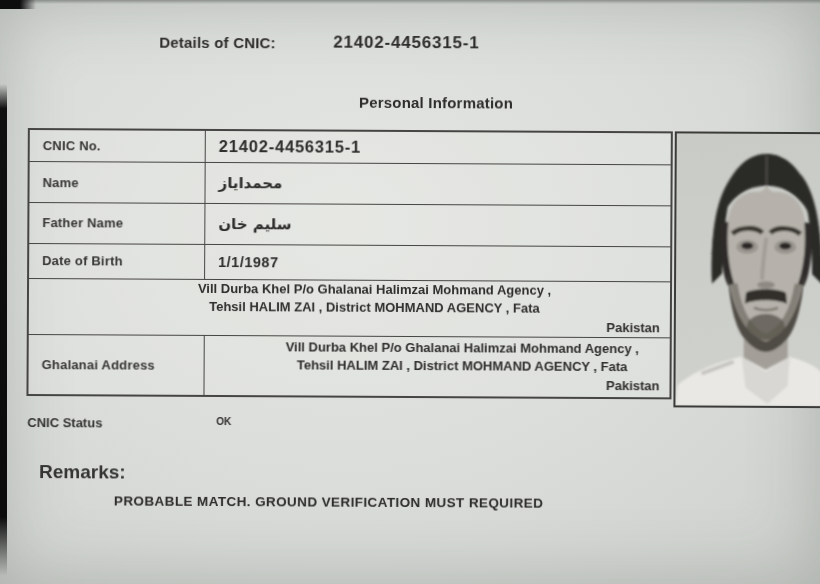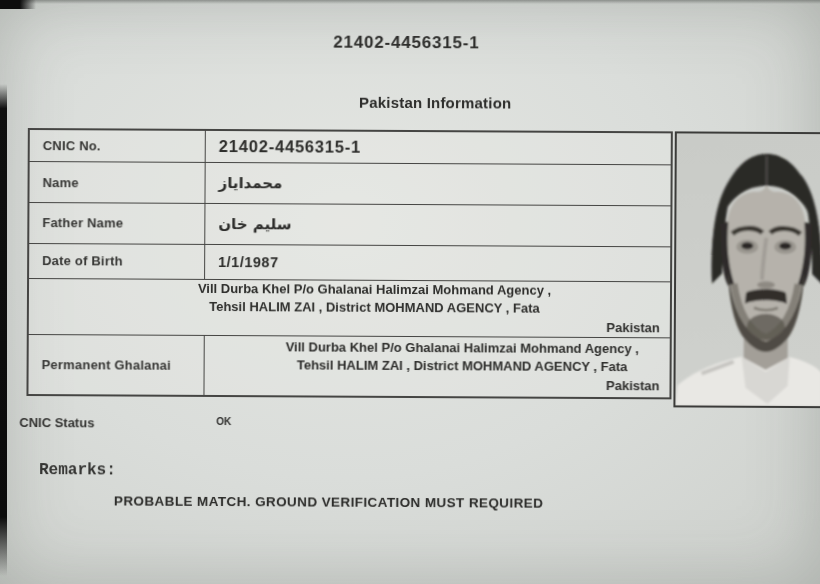--- a/index.html
+++ b/index.html
@@ -67,37 +67,38 @@
   .v-address .ln{text-align:center;white-space:nowrap;}
   .v-address .ln-last{text-align:right;}
 
   .photo-box{
     position:absolute;left:674px;top:130px;width:146px;height:272px;z-index:3;
     border-top:2px solid #3b3b39;border-left:2px solid #3b3b39;border-bottom:2px solid #3b3b39;
     box-sizing:content-box;overflow:hidden;background:#cbcdc9;
   }
   .photo-box svg{display:block;}
 
-  .status-label{position:absolute;left:20px;top:417px;font-size:13px;font-weight:700;color:#343432;}
+  .status-label{position:absolute;left:28px;top:417px;font-size:13px;font-weight:700;color:#343432;}
   .status-value{position:absolute;left:217px;top:417px;font-size:10px;font-weight:700;}
-  .remarks-label{position:absolute;left:40px;top:463px;font-size:16px;font-weight:700;color:#343432;font-family:Liberation Mono, monospace;}
+  .remarks-label{position:absolute;left:40px;top:463px;font-size:19px;font-weight:700;color:#343432;}
   .remarks-text{position:absolute;left:115px;top:495px;font-size:13.5px;font-weight:700;letter-spacing:.4px;white-space:nowrap;color:#2c2c2a;}
 </style>
 </head>
 <body>
 
 <div class="paper">
   <div class="scan-edge-left"></div>
   <div class="scan-mark-topleft"></div>
   <div class="scan-edge-top"></div>
 
   <div class="content">
 
+    <div class="hdr-label">Details of CNIC:</div>
     <div class="hdr-value">21402-4456315-1</div>
-    <div class="section-title">Pakistan Information</div>
+    <div class="section-title">Personal Information</div>
 
     <div class="cnic-table">
 
       <div class="trow" style="height:33px">
         <div class="tlabel">CNIC No.</div>
         <div class="tvalue v-cnic">21402-4456315-1</div>
       </div>
 
       <div class="trow" style="height:41px">
         <div class="tlabel">Name</div>
@@ -116,21 +117,21 @@
 
       <div class="trow" style="height:57px">
         <div class="tvalue v-address">
           <div class="ln">Vill Durba Khel P/o Ghalanai Halimzai Mohmand Agency ,</div>
           <div class="ln">Tehsil HALIM ZAI , District MOHMAND AGENCY , Fata</div>
           <div class="ln ln-last">Pakistan</div>
         </div>
       </div>
 
       <div class="trow" style="height:60px">
-        <div class="tlabel">Permanent Ghalanai</div>
+        <div class="tlabel">Ghalanai Address</div>
         <div class="tvalue v-address">
           <div class="ln">Vill Durba Khel P/o Ghalanai Halimzai Mohmand Agency ,</div>
           <div class="ln">Tehsil HALIM ZAI , District MOHMAND AGENCY , Fata</div>
           <div class="ln ln-last">Pakistan</div>
         </div>
       </div>
 
     </div>
 
     <div class="photo-box">

